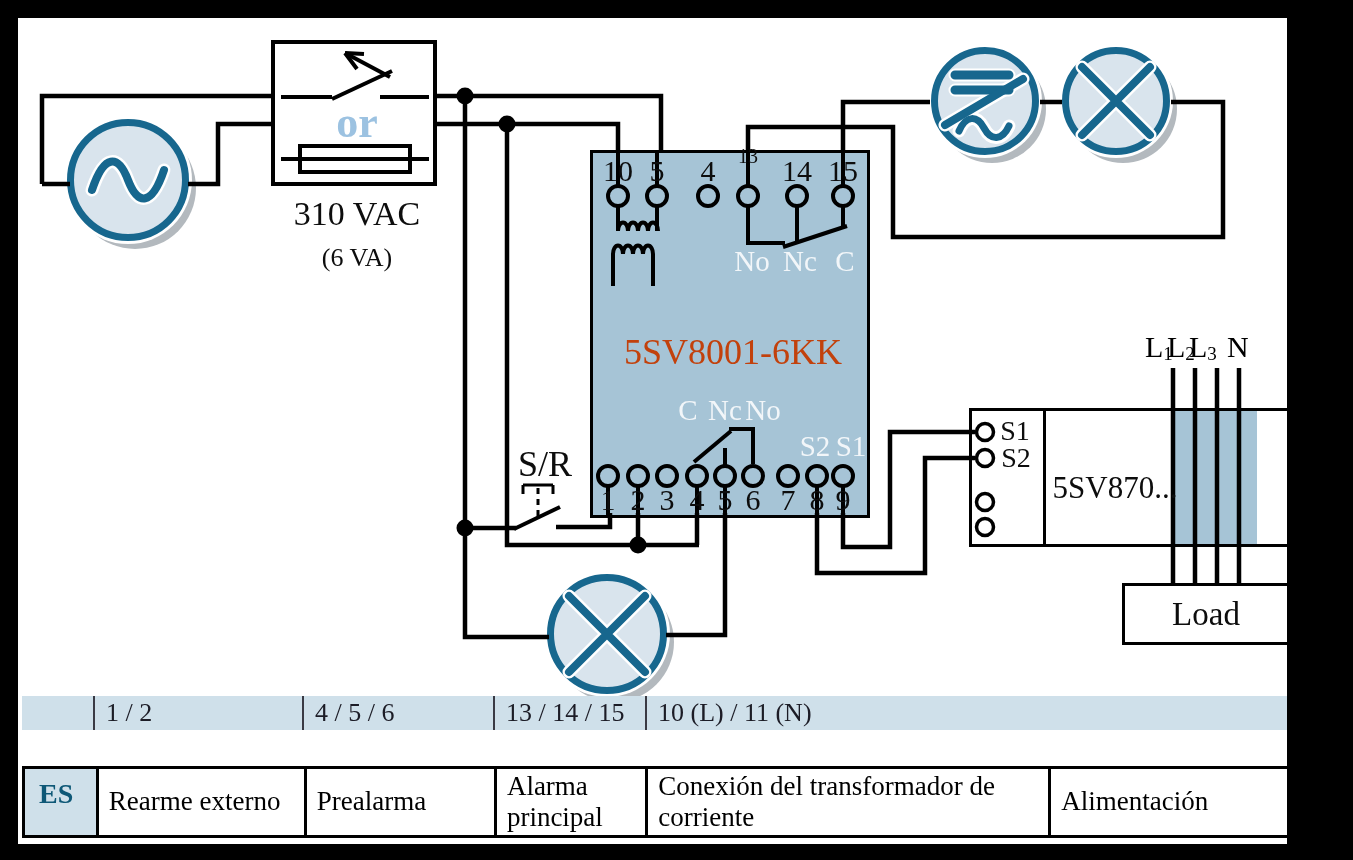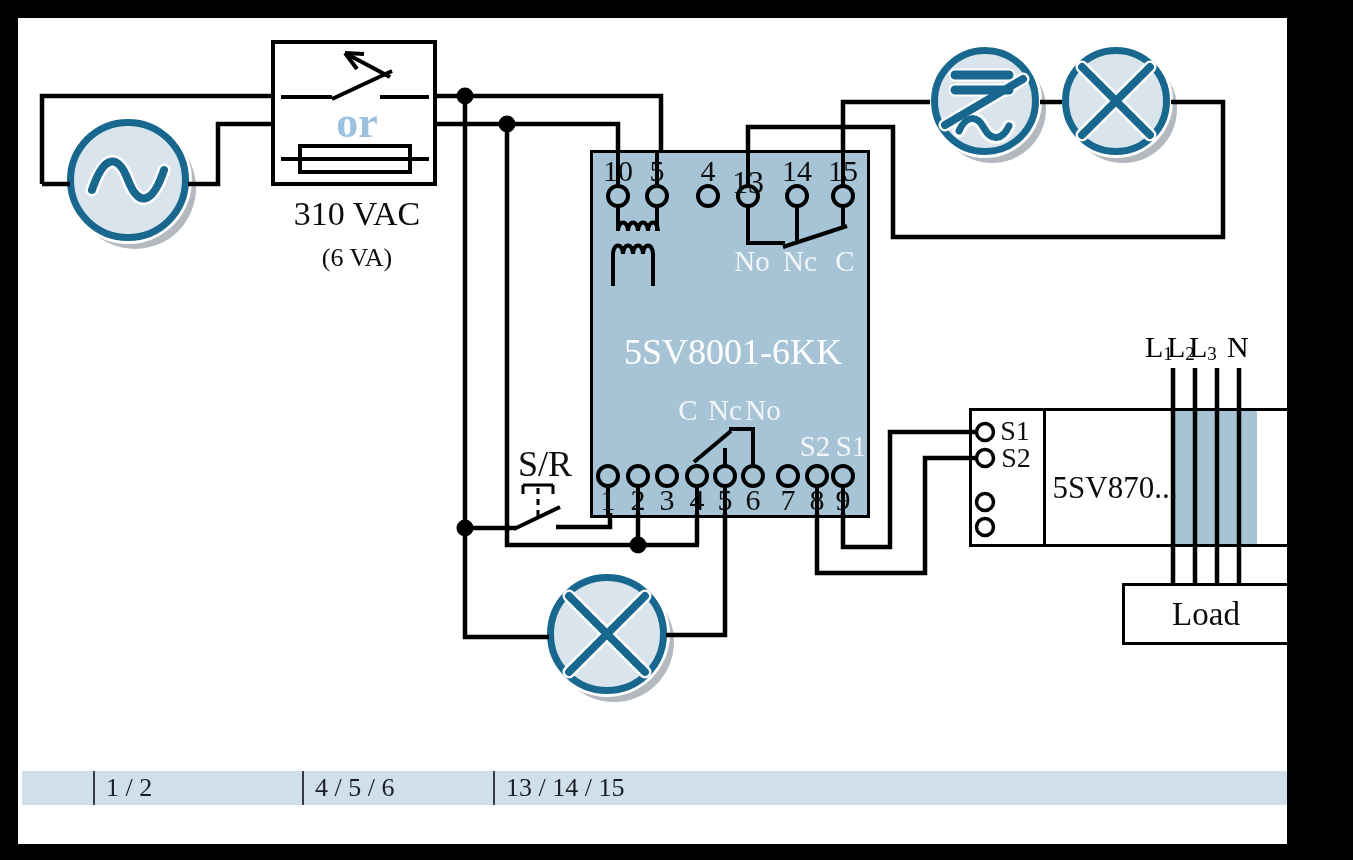--- a/index.html
+++ b/index.html
@@ -23,21 +23,21 @@
   .glyph{stroke:var(--circle_stroke,#17678e);stroke-width:8;fill:none;stroke-linecap:round;}
   .lbl{position:absolute;transform:translate(-50%,-50%);white-space:nowrap;color:#0d0d0d;
        z-index:3;line-height:1;}
   .white{color:var(--white_label,#f2f6f9);}
   .or{color:var(--or_text,#9cc2e1);font-weight:bold;}
   .phase{position:absolute;display:inline-flex;align-items:flex-start;z-index:3;}
   .pm{font-size:30px;} .ps{font-size:19px;margin-top:13px;}
   .band{position:absolute;top:0;height:100%;background:var(--band_fill,#a6c4d6);}
   .divider{position:absolute;top:0;height:100%;width:3px;background:#000;}
   
-  #tbl-head{position:absolute;left:22px;top:771px;width:1308px;height:34px;z-index:3;
+  #tbl-head{position:absolute;left:22px;top:696px;width:1308px;height:34px;z-index:3;
             display:flex;background:var(--table_header_bg,#cfe0ea);box-sizing:border-box;}
   #tbl-body{position:absolute;left:22px;top:766px;width:1308px;height:72px;z-index:3;
             display:flex;background:#fff;border:3px solid #000;box-sizing:border-box;}
   .hc{box-sizing:border-box;display:flex;align-items:center;padding-left:11px;
       font-size:26px;color:#1c1c26;}
   .hc + .hc{border-left:2px solid #3a3a44;}
   .bc{box-sizing:border-box;display:flex;align-items:center;padding-left:10px;
       font-size:27px;color:#000;line-height:1.15;}
   .bc + .bc{border-left:3px solid #000;}
   #es-cell{background:var(--table_header_bg,#cfe0ea);color:var(--es_text,#0e5877);
@@ -179,29 +179,29 @@
     <path class="wire" d="M1173,368 V583 M1195,368 V583 M1217,368 V583 M1239,368 V583"></path>
   </svg>
 
   <div class="lbl or" style="left:357px;top:123px;font-size:44px;">or</div>
   <div class="lbl" style="left:357px;top:214px;font-size:34px;">310 VAC</div>
   <div class="lbl" style="left:357px;top:258px;font-size:26px;">(6 VA)</div>
 
   <div class="lbl" style="left:618px;top:171px;font-size:30px;">10</div>
   <div class="lbl" style="left:657px;top:171px;font-size:30px;">5</div>
   <div class="lbl" style="left:708px;top:171px;font-size:30px;">4</div>
-  <div class="lbl" style="left:748px;top:182px;font-size:32px;">13</div>
+  <div class="lbl" style="left:748px;top:156px;font-size:20px;">13</div>
   <div class="lbl" style="left:797px;top:171px;font-size:30px;">14</div>
   <div class="lbl" style="left:843px;top:171px;font-size:30px;">15</div>
 
   <div class="lbl white" style="left:752px;top:261px;font-size:29px;">No</div>
   <div class="lbl white" style="left:800px;top:261px;font-size:29px;">Nc</div>
   <div class="lbl white" style="left:845px;top:261px;font-size:29px;">C</div>
 
-  <div class="lbl" style="left:733px;top:352px;font-size:36px;color:#ffffff;">5SV8001-6KK</div>
+  <div class="lbl" style="left:733px;top:352px;font-size:36px;color:#c2410c;">5SV8001-6KK</div>
 
   <div class="lbl white" style="left:688px;top:410px;font-size:29px;">C</div>
   <div class="lbl white" style="left:725px;top:410px;font-size:29px;">Nc</div>
   <div class="lbl white" style="left:763px;top:410px;font-size:29px;">No</div>
 
   <div class="lbl white" style="left:815px;top:446px;font-size:29px;">S2</div>
   <div class="lbl white" style="left:851px;top:446px;font-size:29px;">S1</div>
 
   <div class="lbl" style="left:608px;top:500px;font-size:30px;">1</div>
   <div class="lbl" style="left:638px;top:500px;font-size:30px;">2</div>
@@ -236,14 +236,23 @@
       <span class="ps"></span>
   </span>
 
   <div class="lbl" style="left:1206px;top:614px;font-size:33px;">Load</div>
 
   <div id="tbl-head">
     <div class="hc" style="width:71px;"></div>
     <div class="hc" style="width:209px;">1 / 2</div>
     <div class="hc" style="width:191px;">4 / 5 / 6</div>
     <div class="hc" style="width:152px;">13 / 14 / 15</div>
+    <div class="hc" style="width:280px;">10 (L) / 11 (N)</div>
+  </div>
+  <div id="tbl-body">
+    <div class="bc" id="es-cell" style="width:71px;">ES</div>
+    <div class="bc" style="width:209px;">Rearme externo</div>
+    <div class="bc" style="width:191px;">Prealarma</div>
+    <div class="bc" style="width:152px;white-space:normal;">Alarma principal</div>
+    <div class="bc" style="width:405px;white-space:normal;">Conexión del transformador de corriente</div>
+    <div class="bc" style="width:280px;">Alimentación</div>
   </div>
 </div>
 
 </body></html>

